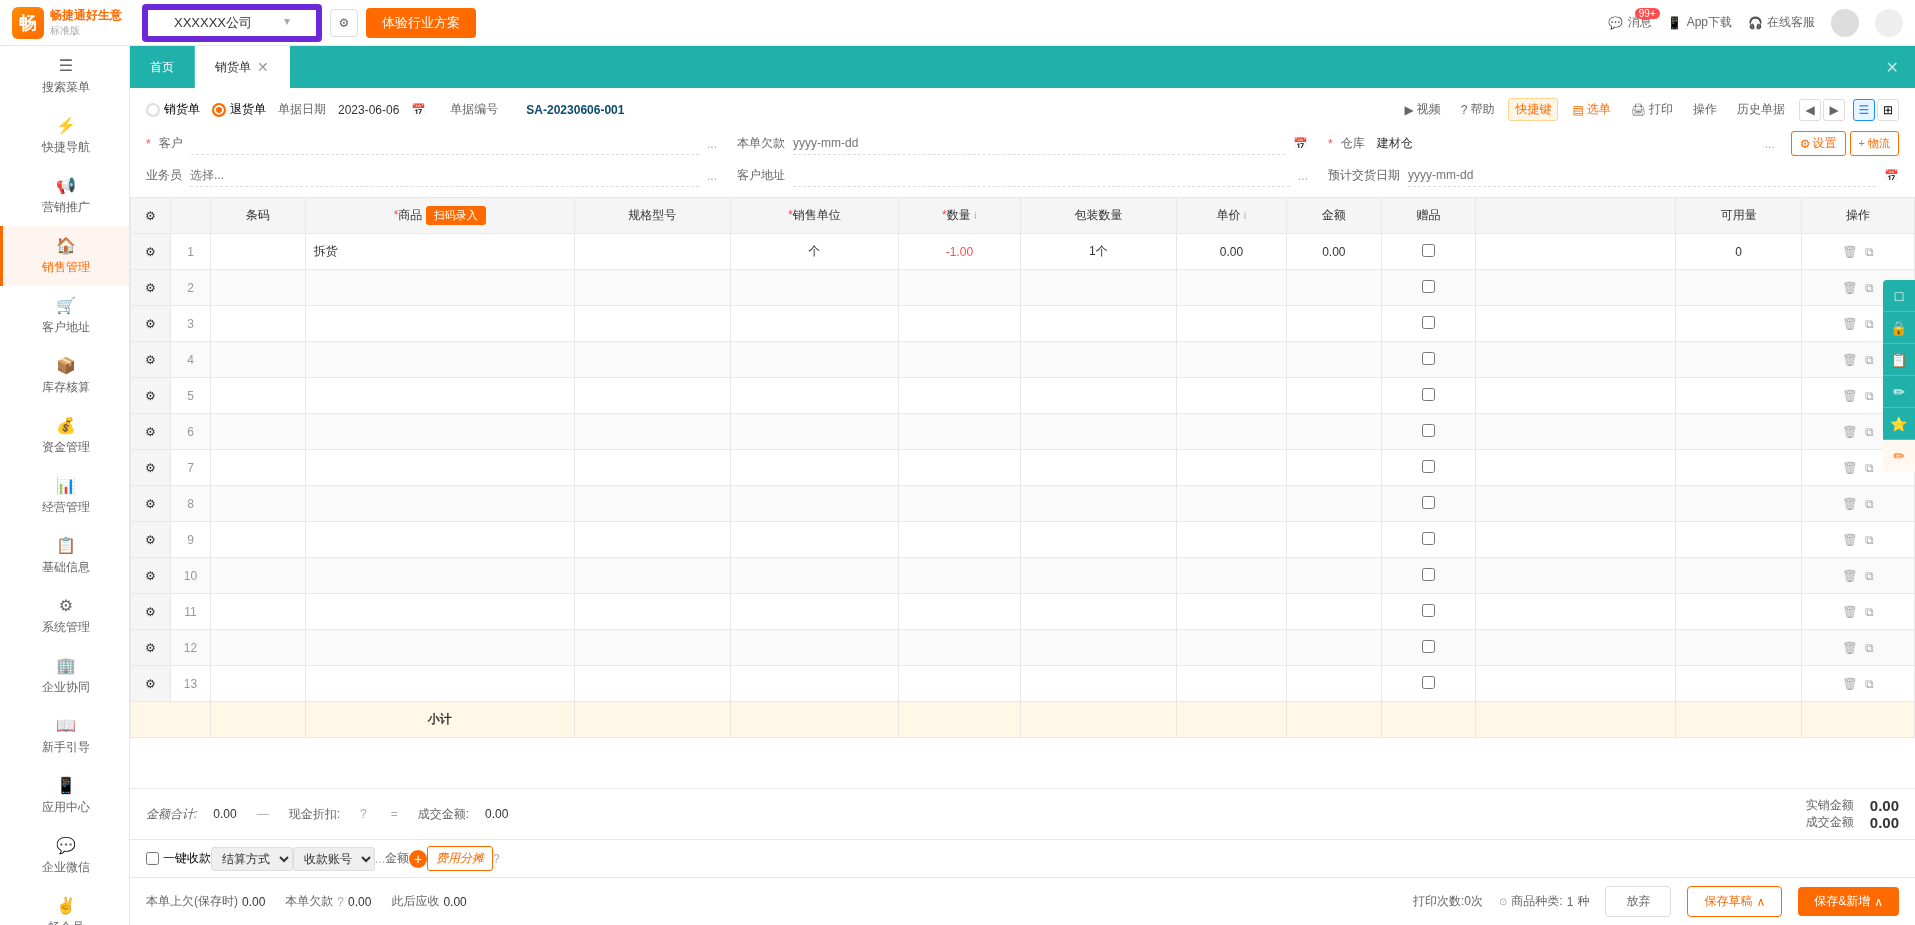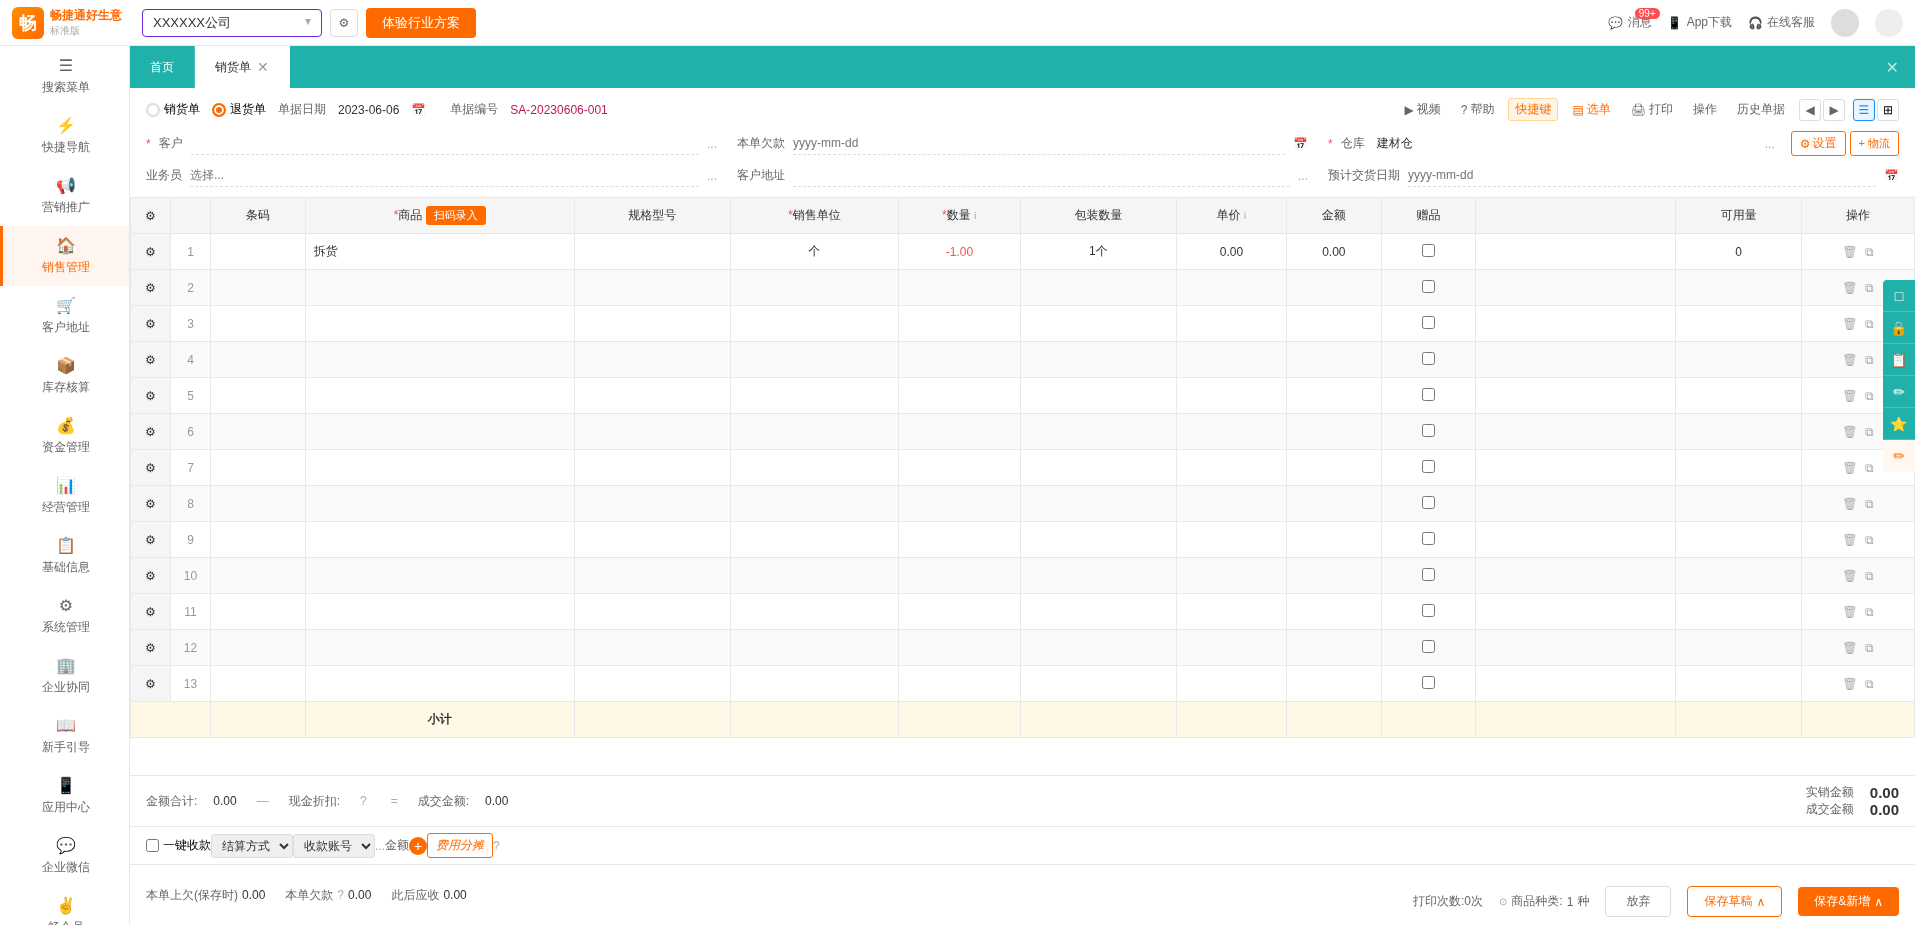--- a/index.html
+++ b/index.html
@@ -3,21 +3,21 @@
   <meta charset="utf-8">
   <style>
     * { box-sizing: border-box; margin: 0; padding: 0; font-family: 'Microsoft YaHei', Arial, sans-serif; font-size: 12px; }
     body { background: #f0f2f5; width: 1915px; height: 925px; overflow: hidden; display: flex; flex-direction: column; }
 
     
     .top-bar { background: #fff; height: 46px; display: flex; align-items: center; padding: 0 12px; border-bottom: 1px solid #e8e8e8; flex-shrink: 0; }
     .logo-area { display: flex; align-items: center; gap: 6px; width: 130px; }
     .logo-icon { width: 32px; height: 32px; background: linear-gradient(135deg, #ff8c00, #ff6a00); border-radius: 6px; display: flex; align-items: center; justify-content: center; color: white; font-size: 16px; }
     .logo-text { font-size: 11px; color: #ff6a00; font-weight: bold; line-height: 1.3; }
-    .company-select { display: flex; align-items: flex-start; gap: 6px; border: 1px solid #6d28d9; border-radius: 4px; padding: 4px 10px; cursor: pointer; min-width: 180px; }
+    .company-select { display: flex; align-items: flex-start; gap: 6px; border: 6px solid #6d28d9; border-radius: 4px; padding: 4px 26px; cursor: pointer; min-width: 180px; }
     .company-name { font-size: 13px; color: #333; flex: 1; }
     .gear-btn { width: 28px; height: 28px; border: 1px solid #ddd; border-radius: 4px; display: flex; align-items: center; justify-content: center; cursor: pointer; margin-left: 8px; color: #666; }
     .trial-btn { background: #ff6a00; color: white; border: none; border-radius: 4px; padding: 6px 16px; cursor: pointer; font-size: 13px; margin-left: 8px; }
     .top-right { margin-left: auto; display: flex; align-items: center; gap: 16px; }
     .top-right-item { display: flex; align-items: center; gap: 4px; cursor: pointer; color: #666; font-size: 12px; position: relative; }
     .badge { background: #ff4d4f; color: white; border-radius: 10px; padding: 0 4px; font-size: 10px; position: absolute; top: -6px; right: -8px; min-width: 18px; text-align: center; }
     .avatar { width: 28px; height: 28px; background: #ddd; border-radius: 50%; }
 
     
     .main-layout { display: flex; flex: 1; overflow: hidden; }
@@ -70,21 +70,21 @@
     .checkbox-label { display: flex; align-items: center; gap: 4px; cursor: pointer; }
     .select-input { border: 1px solid #ddd; border-radius: 3px; padding: 3px 6px; color: #333; }
     .add-btn { background: #ff6a00; color: white; border: none; border-radius: 50%; width: 18px; height: 18px; display: flex; align-items: center; justify-content: center; cursor: pointer; font-size: 14px; line-height: 1; }
     .fee-btn { border: 1px solid #ff6a00; color: #ff6a00; background: #fff; border-radius: 3px; padding: 3px 8px; cursor: pointer; font-style: italic; }
 
     
     .footer-bar { background: #fff; border-top: 1px solid #e8e8e8; padding: 8px 16px; display: flex; align-items: center; flex-shrink: 0; }
     .footer-stats { display: flex; align-items: center; gap: 20px; }
     .footer-stat { display: flex; align-items: center; gap: 4px; color: #666; }
     .footer-stat-val { color: #333; font-weight: 500; }
-    .footer-right { margin-left: auto; display: flex; align-items: center; gap: 16px; margin-top: 13px; }
+    .footer-right { margin-left: auto; display: flex; align-items: center; gap: 16px; }
     .product-type { display: flex; align-items: center; gap: 4px; color: #666; }
     .discard-btn { border: 1px solid #ddd; background: #fff; color: #666; border-radius: 4px; padding: 6px 20px; cursor: pointer; }
     .save-draft-btn { border: 1px solid #ff6a00; background: #fff; color: #ff6a00; border-radius: 4px; padding: 6px 16px; cursor: pointer; display: flex; align-items: center; gap: 4px; }
     .save-new-btn { background: #ff6a00; color: white; border: none; border-radius: 4px; padding: 6px 16px; cursor: pointer; display: flex; align-items: center; gap: 4px; }
     .side-tool { width: 32px; height: 32px; display: flex; align-items: center; justify-content: center; cursor: pointer; color: white; font-size: 14px; border-bottom: 1px solid rgba(255,255,255,0.2); }
 
     .form-section { background: #fff; padding: 10px 16px; flex-shrink: 0; }
     .close-tab { cursor: pointer; color: #999; margin-left: 6px; }
   </style>
 </head>
@@ -216,21 +216,21 @@
           <span>销货单</span>
         </div>
         <div class="radio-item">
           <div class="radio-dot active" style="width:14px;height:14px;border-radius:50%;border:2px solid #ff6a00;background:#ff6a00;box-shadow:inset 0 0 0 2px white;display:inline-block;"></div>
           <span>退货单</span>
         </div>
         <span style="color:#666;">单据日期</span>
         <span style="color:#333;font-weight:500;">2023-06-06</span>
         <span style="color:#aaa;cursor:pointer;">📅</span>
         <span style="color:#666;margin-left:12px;">单据编号</span>
-        <span style="color:#be185d;font-weight:400;">SA-20230606-001</span>
+        <span style="color:#0c4a6e;font-weight:700;margin-left:16px;">SA-20230606-001</span>
         <div style="margin-left:auto;display:flex;align-items:center;gap:8px;">
           <div class="action-btn">
               <span>▶</span>
               <span>视频</span>
             </div>
           <div class="action-btn">
               <span>?</span>
               <span>帮助</span>
             </div>
           <div class="action-btn highlight" style="background:#fff5e6;border:1px solid #ffd591;border-radius:3px;color:#ff6a00;">
@@ -594,21 +594,21 @@
             <td></td>
             <td></td>
             <td style="font-weight:bold;"></td>
             <td></td>
           </tr>
         </tfoot>
       </table>
     </div>
 
     <div class="bottom-summary">
-      <span style="color:#666;">金额合计:</span>
+      <span style="color:#666;font-style:italic;">金额合计:</span>
       <span style="color:#333;">0.00</span>
       <span style="color:#aaa;margin:0 4px;">—</span>
       <span style="color:#666;">现金折扣:</span>
       <span style="color:#aaa;cursor:pointer;margin:0 4px;">?</span>
       <span style="color:#aaa;margin:0 4px;">=</span>
       <span style="color:#666;">成交金额:</span>
       <span style="color:#333;font-weight:500;">0.00</span>
 
       <div style="margin-left:auto;text-align:right;">
         <div style="display:flex;gap:16px;align-items:center;color:#666;">

